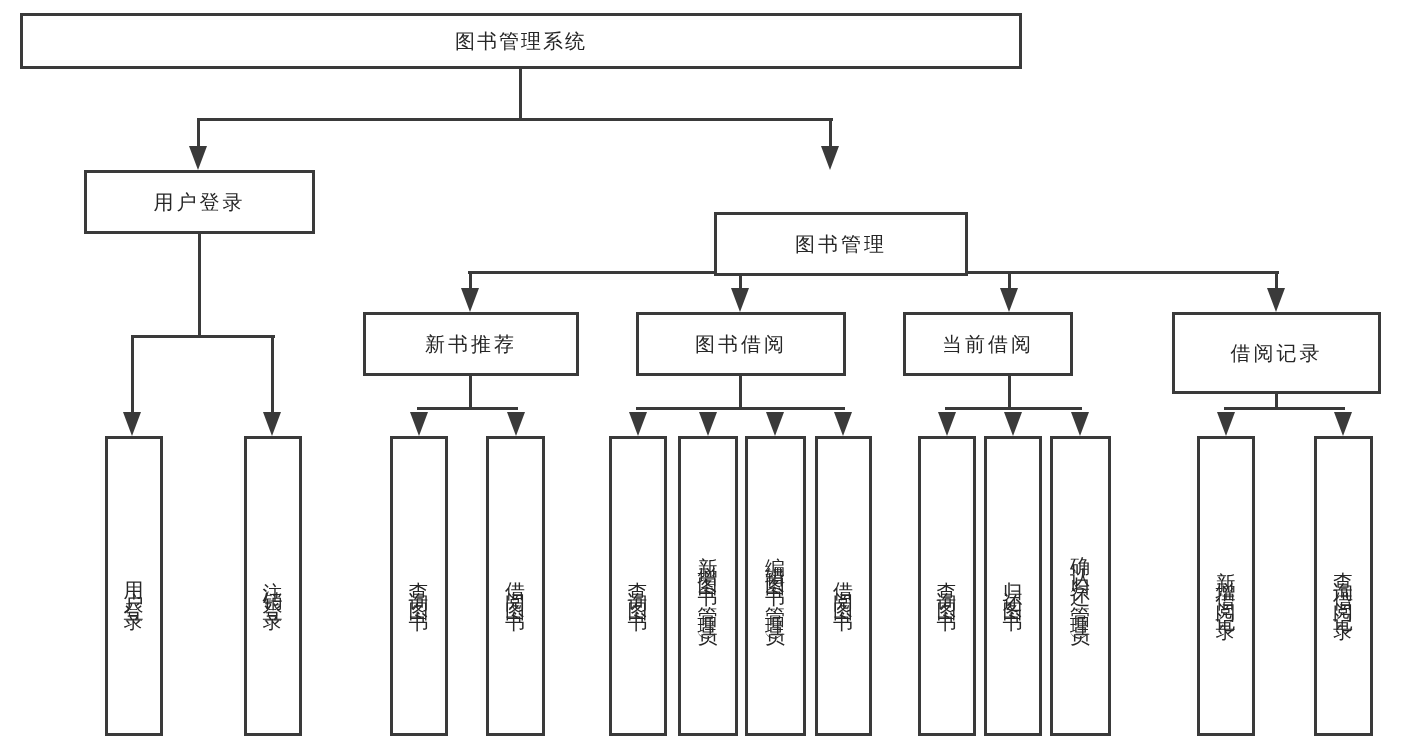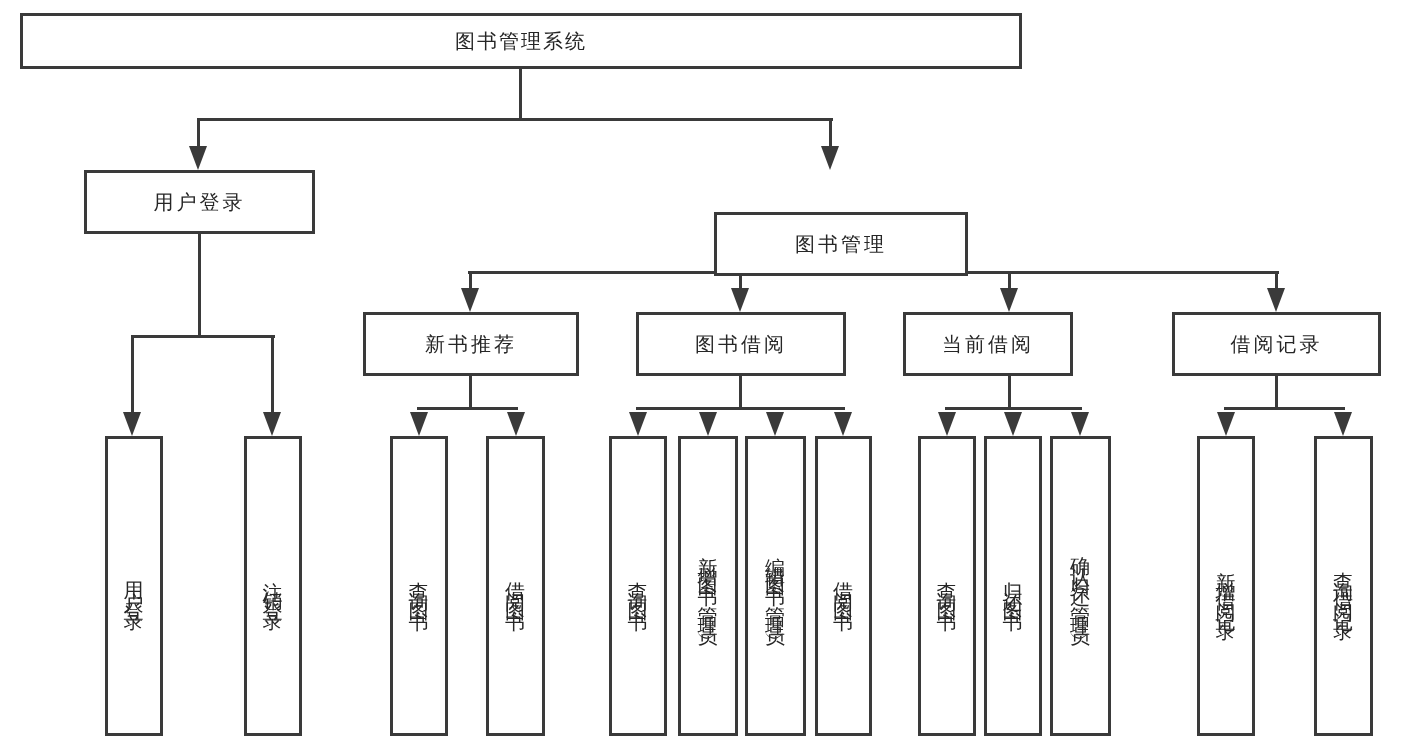--- a/index.html
+++ b/index.html
@@ -37,21 +37,21 @@
 <div class="canvas">
 
   <div class="node" style="left:20px;top:13px;width:1002px;height:56px;letter-spacing:2px;text-align:right;">图书管理系统</div>
 
   <div class="node" style="left:84px;top:170px;width:231px;height:64px;">用户登录</div>
   <div class="node" style="left:714px;top:170px;width:254px;height:64px;margin-top:42px;">图书管理</div>
 
   <div class="node" style="left:363px;top:312px;width:216px;height:64px;text-align:right;">新书推荐</div>
   <div class="node" style="left:636px;top:312px;width:210px;height:64px;">图书借阅</div>
   <div class="node" style="left:903px;top:312px;width:170px;height:64px;">当前借阅</div>
-  <div class="node" style="left:1172px;top:312px;width:209px;height:64px;">借阅记录</div>
+  <div class="node" style="left:1172px;top:312px;width:209px;height:82px;">借阅记录</div>
 
   <div class="node vtext" style="left:105px;top:436px;width:58px;height:300px;">用户登录</div>
   <div class="node vtext" style="left:244px;top:436px;width:58px;height:300px;">注销登录</div>
 
   <div class="node vtext" style="left:390px;top:436px;width:58px;height:300px;">查询图书</div>
   <div class="node vtext" style="left:486px;top:436px;width:59px;height:300px;">借阅图书</div>
 
   <div class="node vtext" style="left:609px;top:436px;width:58px;height:300px;">查询图书</div>
   <div class="node vtext" style="left:678px;top:436px;width:60px;height:300px;">新增图书（管理员）</div>
   <div class="node vtext" style="left:745px;top:436px;width:61px;height:300px;">编辑图书（管理员）</div>

